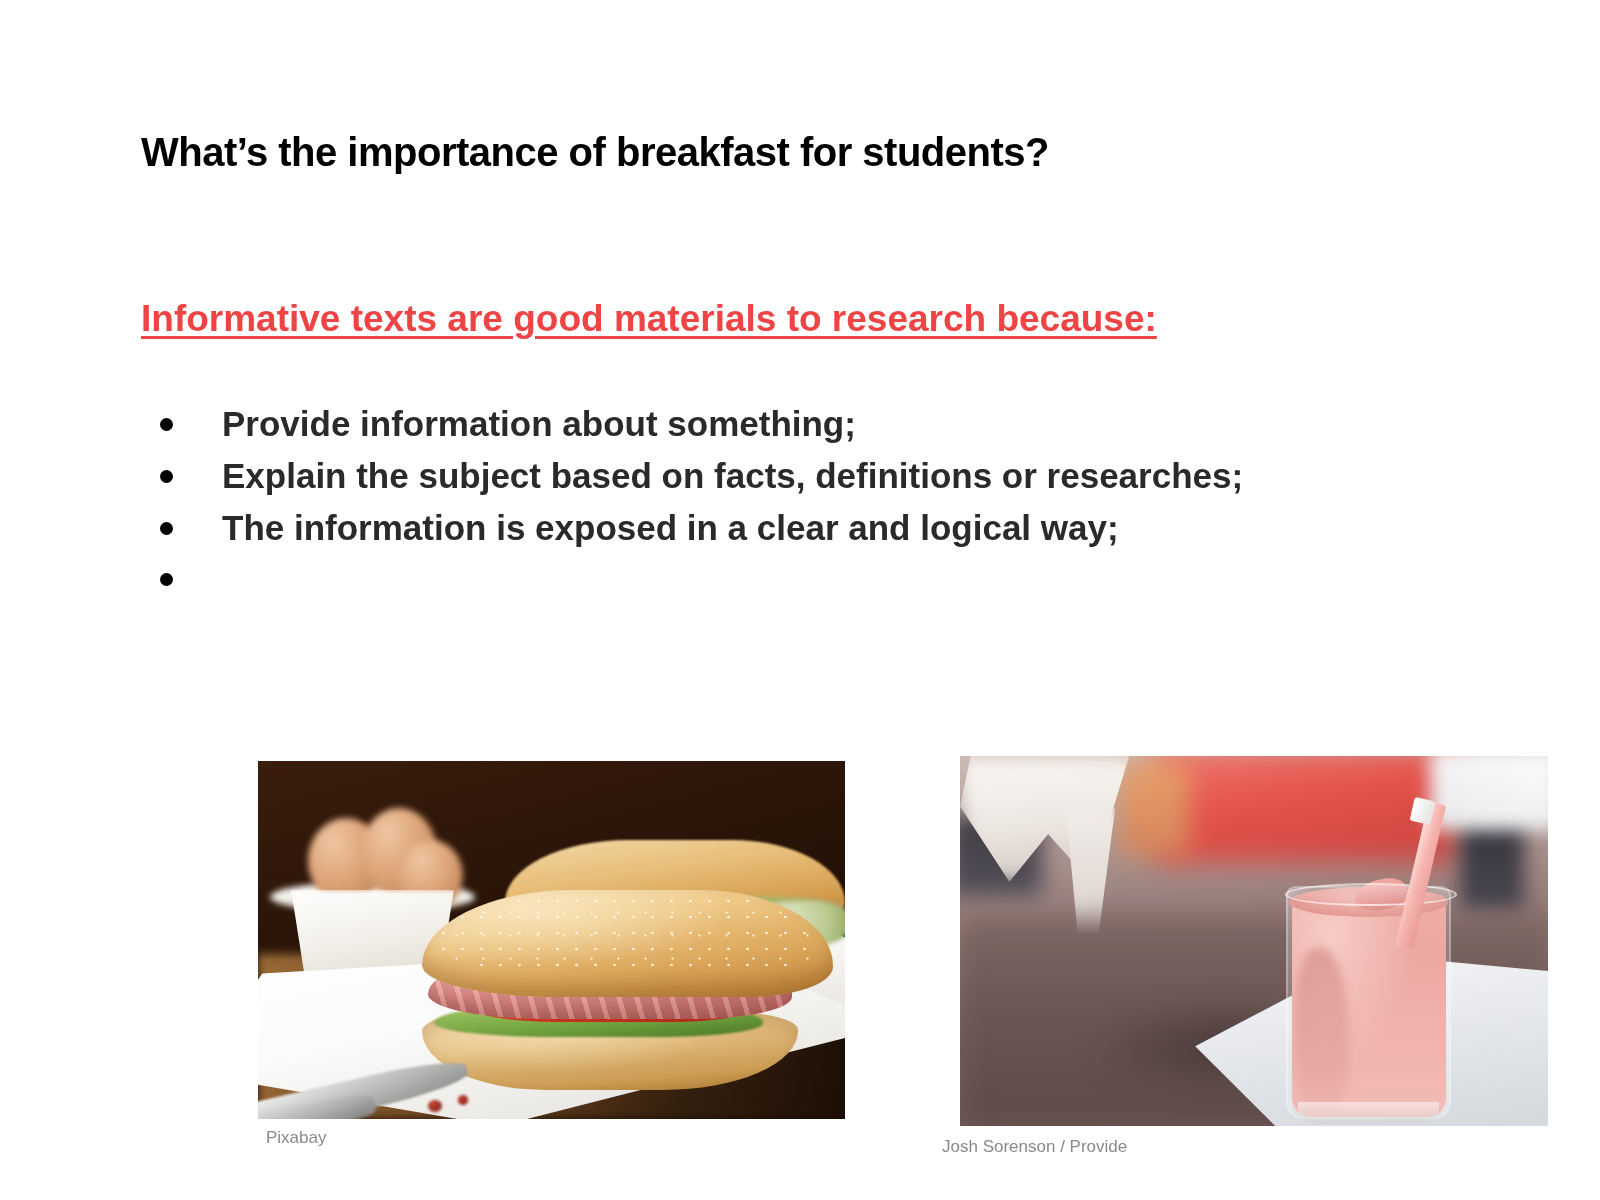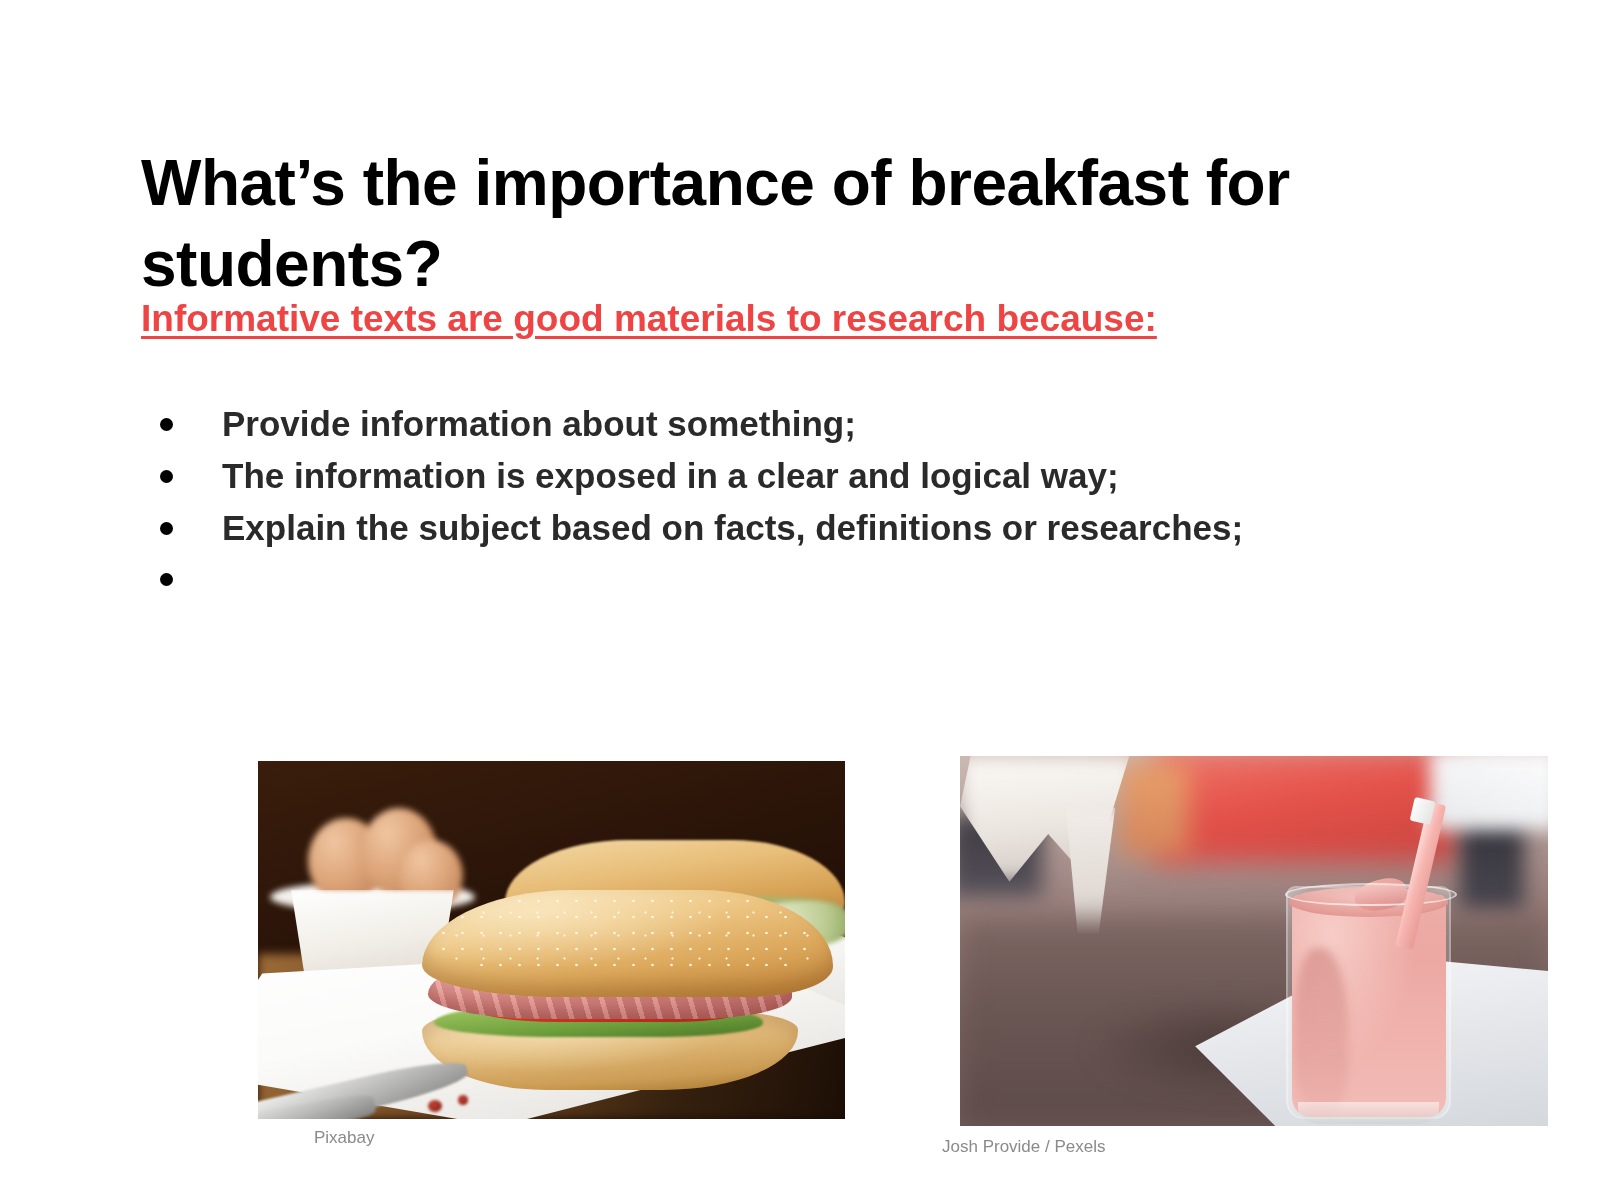--- a/index.html
+++ b/index.html
@@ -21,21 +21,21 @@
     inset: 0;
     background: #ffffff;
   }
 
   
   .slide-title {
     position: absolute;
     left: 141px;
     top: 100px;
     width: 1280px;
-    font-size: 64px;
+    font-size: 40px;
     line-height: 1.27;
     font-weight: 700;
     letter-spacing: -0.5px;
     color: #000000;
   }
 
   
   .subheading {
     position: absolute;
     left: 141px;
@@ -89,21 +89,21 @@
   .figure .caption {
     font-size: 17px;
     color: #8a8a8a;
     font-weight: 400;
     line-height: 1.5;
     padding-top: 6px;
   }
 
   .figure-sandwich { left: 218px; top: 745px; }
   .figure-sandwich .photo { width: 587px; height: 358px; }
-  .figure-sandwich .caption { padding-left: 8px; margin-left: 48px; }
+  .figure-sandwich .caption { padding-left: 8px; }
 
   .figure-smoothie { left: 900px; top: 740px; }
   .figure-smoothie .photo { width: 588px; height: 370px; margin-left: 20px; }
   .figure-smoothie .caption { padding-left: 2px; padding-top: 8px; }
 
   
   .sw-bg {
     position: absolute; inset: 0;
     background:
       linear-gradient(165deg, #3a1d0c 0%, #2a1408 38%, #1d0d05 70%, #170a04 100%);
@@ -374,25 +374,25 @@
 
   <div class="subheading">Informative texts are good materials to research because:</div>
 
   <ul class="bullet-list">
     <li class="bullet-item">
       <span class="dot"></span>
       <span>Provide information about something;</span>
     </li>
     <li class="bullet-item">
       <span class="dot"></span>
-      <span>The information is exposed in a clear and logical way;</span>
+      <span>Explain the subject based on facts, definitions or researches;</span>
     </li>
     <li class="bullet-item">
       <span class="dot"></span>
-      <span>Explain the subject based on facts, definitions or researches;</span>
+      <span>The information is exposed in a clear and logical way;</span>
     </li>
     <li class="bullet-item">
       <span class="dot"></span>
     </li>
   </ul>
 
   <figure class="figure figure-sandwich">
     <div class="photo" aria-label="Ham and tomato sandwich on a sesame seed bun served on a white plate with boiled eggs in a white bowl">
       <div class="sw-bg"></div>
       <div class="sw-wood"></div>
@@ -438,16 +438,16 @@
       <div class="sm-glass"></div>
       <div class="sm-drink"></div>
       <div class="sm-drink-shade"></div>
       <div class="sm-foam"></div>
       <div class="sm-chunk"></div>
       <div class="sm-rim"></div>
       <div class="sm-straw"></div>
       <div class="sm-straw-tip"></div>
       <div class="sm-base"></div>
     </div>
-    <figcaption class="caption">Josh Provide / Pexels</figcaption>
+    <figcaption class="caption">Josh Sorenson / Provide</figcaption>
   </figure>
 
 </div>
 
 </body></html>

